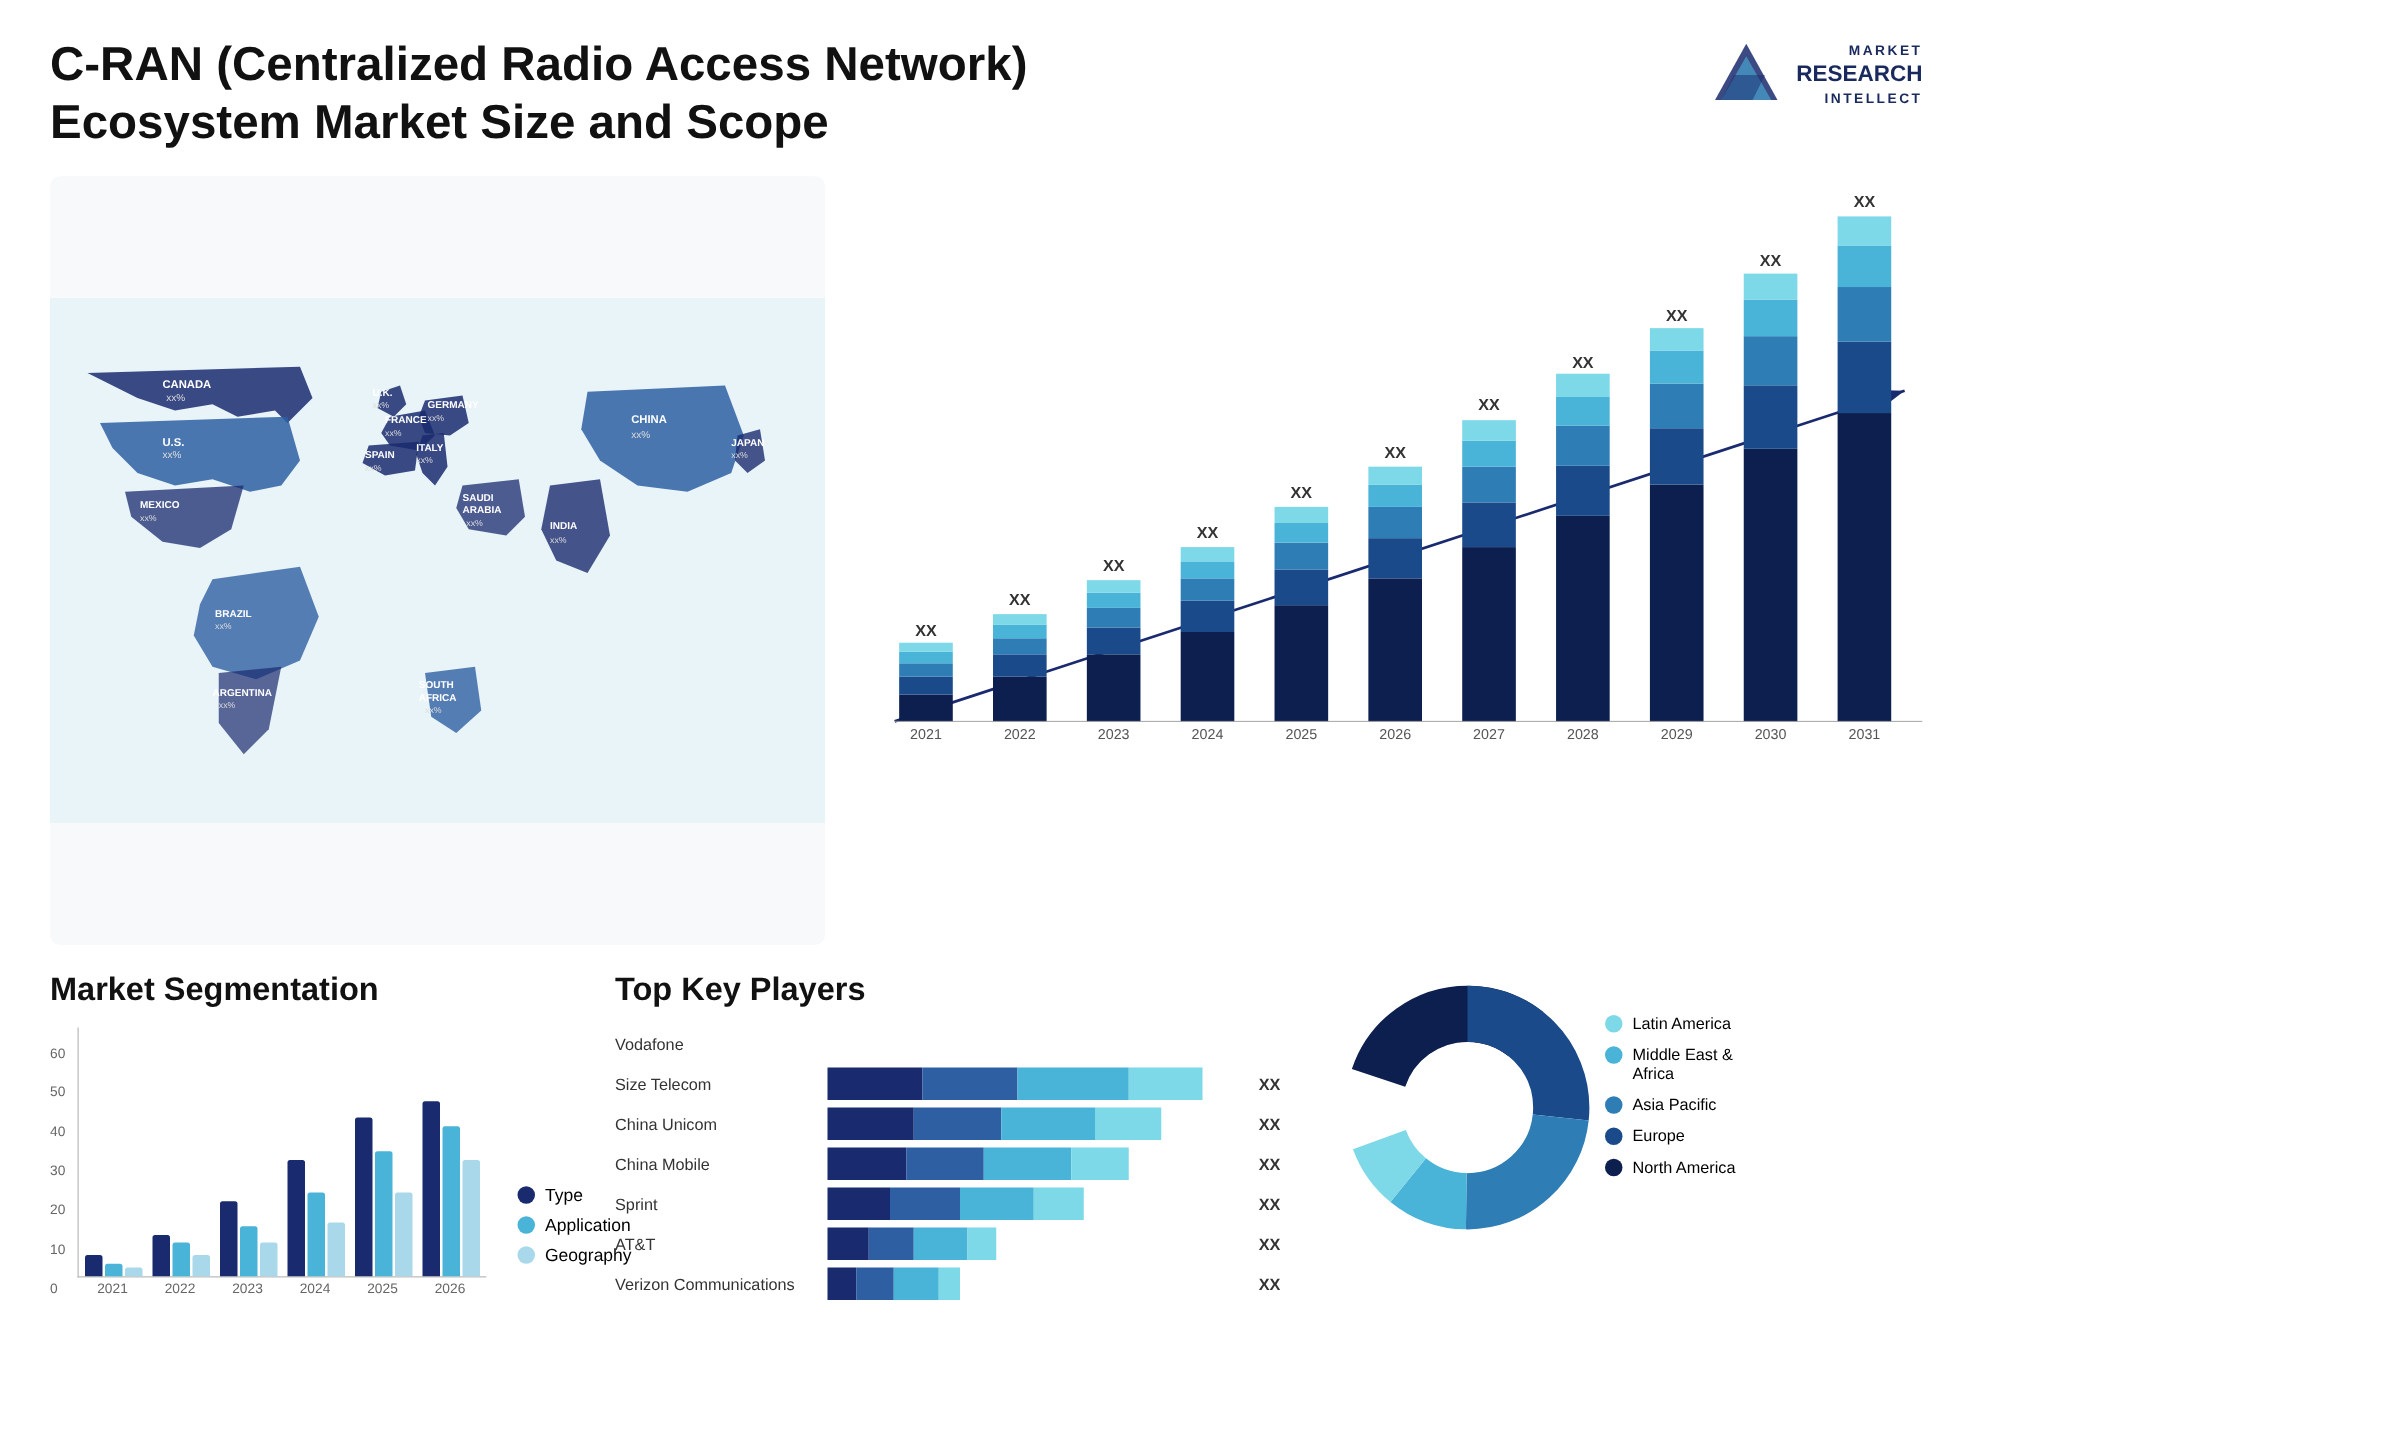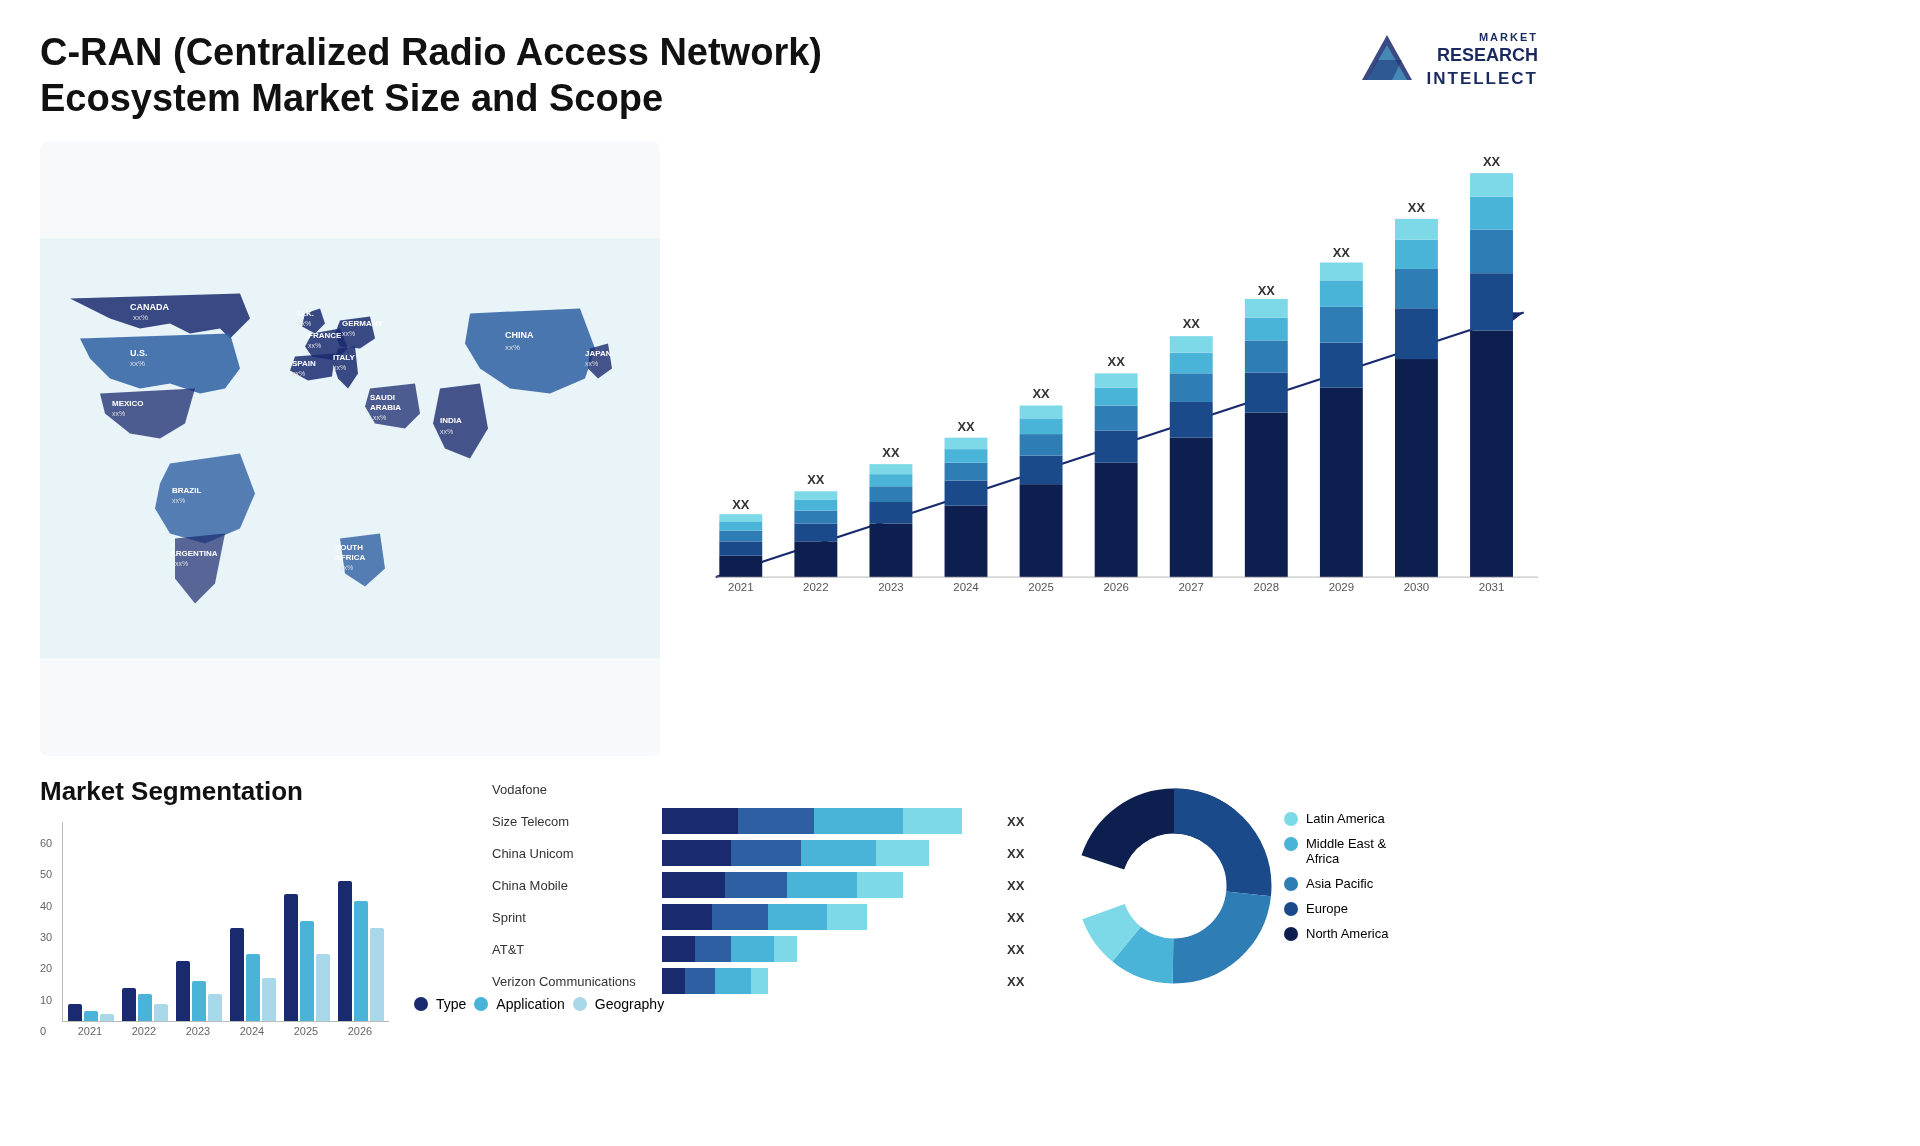--- a/index.html
+++ b/index.html
@@ -45,21 +45,21 @@
     }
     .logo-text {
       font-size: 13px;
       font-weight: bold;
       color: #1a2a5e;
       line-height: 1.3;
       text-align: right;
     }
     .logo-text .market { font-size: 11px; letter-spacing: 2px; color: #1a2a5e; }
     .logo-text .research { font-size: 18px; font-weight: 900; color: #1a2a5e; }
-    .logo-text .intellect { font-size: 17px; letter-spacing: 2px; color: #1a2a5e; }
+    .logo-text .intellect { font-size: 11px; letter-spacing: 2px; color: #1a2a5e; }
 
     
     .main-content {
       display: flex;
       flex: 1;
       gap: 20px;
     }
 
     
     .map-section {
@@ -101,21 +101,21 @@
 
     .section-title {
       font-size: 26px;
       font-weight: bold;
       color: #111;
       margin-bottom: 15px;
     }
 
     .legend {
       display: flex;
-      flex-direction: row;
+      flex-direction: column;
       gap: 8px;
       margin-left: 15px;
       justify-content: center;
       font-size: 14px;
     }
     .legend-item {
       display: flex;
       align-items: center;
       gap: 8px;
     }
@@ -500,20 +500,21 @@
           </div>
           <div class="legend-item">
             <div class="legend-dot dot-geography"></div>
             <span>Geography</span>
           </div>
         </div>
       </div>
     </div>
 
     <div class="key-players-section">
+      <div class="section-title">Top Key Players</div>
       <div class="players-list">
 
         <div class="player-row">
           <div class="player-name">Vodafone</div>
           <div class="player-bar-container"></div>
           <div class="player-value"></div>
         </div>
 
         <div class="player-row">
           <div class="player-name">Size Telecom</div>

